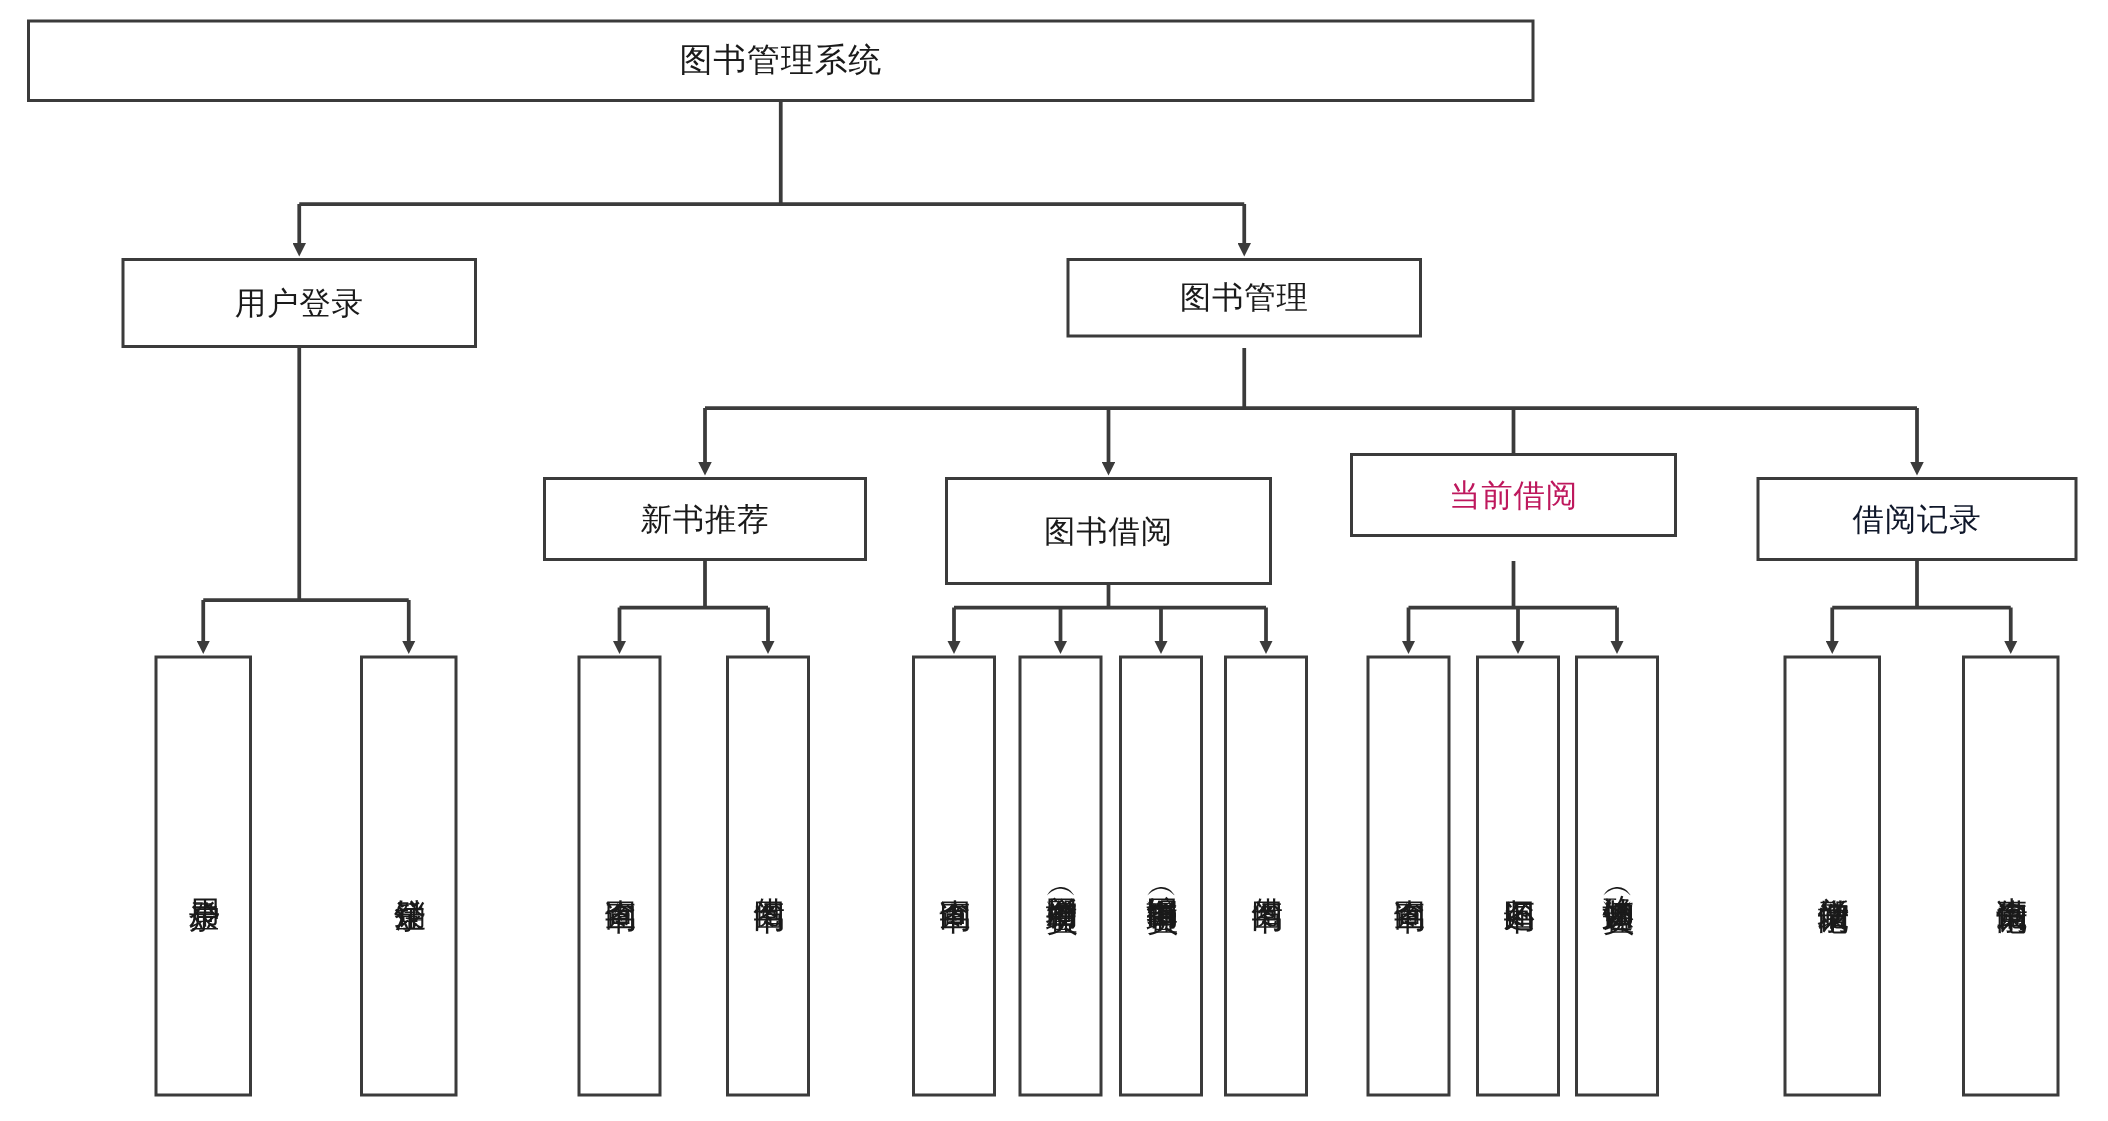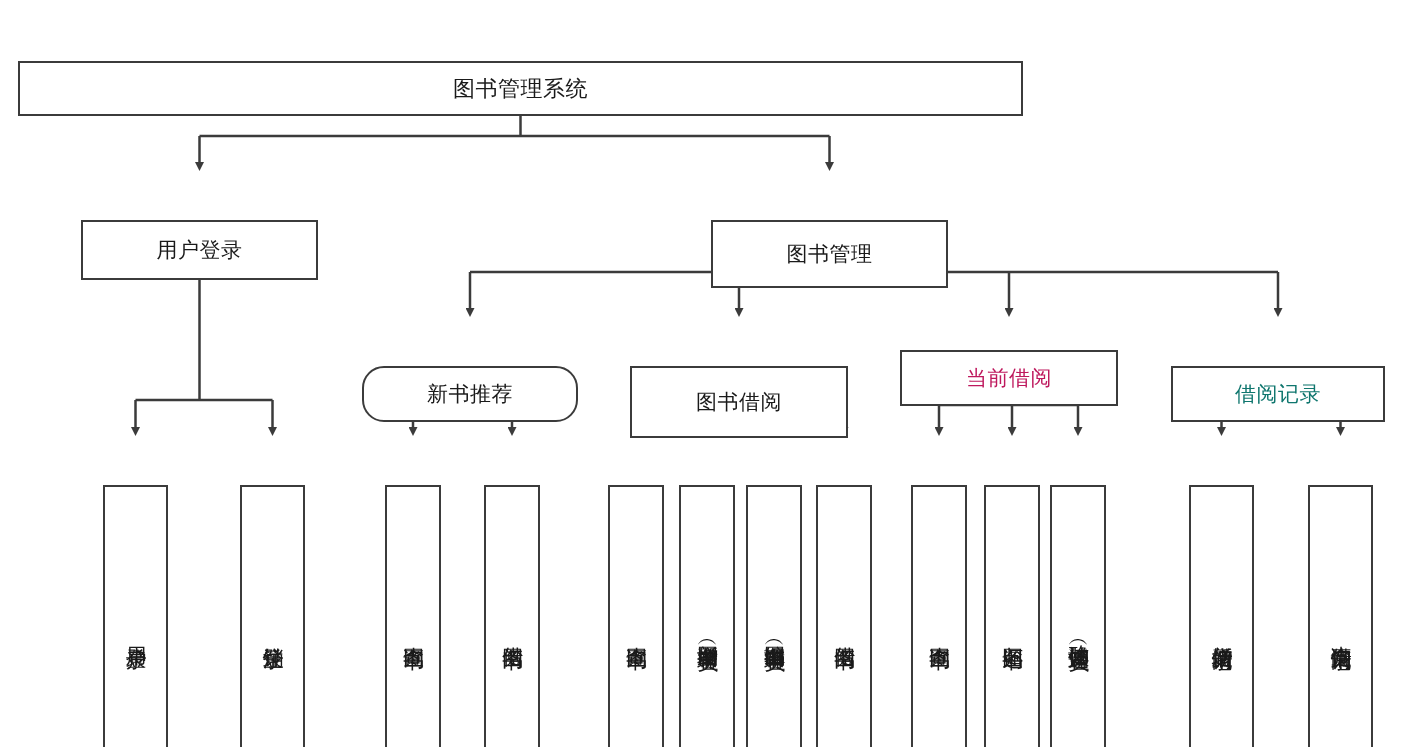--- a/index.html
+++ b/index.html
@@ -28,21 +28,20 @@
   }
   .node {
     position: absolute;
     box-sizing: border-box;
     background: #ffffff;
     border: 2px solid #0c4a6e;
     display: flex;
     align-items: center;
     justify-content: center;
     color: #1a1a1a;
-    margin-top: 48px;
   }
   .node .label {
     display: block;
     text-align: center;
     line-height: 1.0;
   }
   
   .node.horiz .label {
     font-size: 21px;
     letter-spacing: 0.5px;
@@ -123,33 +122,33 @@
       </g>
   </svg>
 
   <div id="nodes">
       <div class="node horiz root" id="node-root" style="left: 18px; top: 13px; width: 1005px; height: 55px; border-color: rgb(59, 59, 59); background: rgb(255, 255, 255); color: rgb(26, 26, 26);">
         <span class="label">图书管理系统</span>
       </div>
       <div class="node horiz" id="node-login" style="left: 81px; top: 172px; width: 237px; height: 60px; border-color: rgb(59, 59, 59); background: rgb(255, 255, 255); color: rgb(26, 26, 26);">
         <span class="label">用户登录</span>
       </div>
-      <div class="node horiz" id="node-bookmgmt" style="left: 711px; top: 172px; width: 237px; height: 68px; border-color: rgb(59, 59, 59); background: rgb(255, 255, 255); color: rgb(26, 26, 26);">
+      <div class="node horiz" id="node-bookmgmt" style="left: 711px; top: 172px; width: 237px; height: 53px; border-color: rgb(59, 59, 59); background: rgb(255, 255, 255); color: rgb(26, 26, 26);">
         <span class="label">图书管理</span>
       </div>
-      <div class="node horiz" id="node-newbook" style="left: 362px; top: 318px; width: 216px; height: 56px; border-color: rgb(59, 59, 59); background: rgb(255, 255, 255); color: rgb(26, 26, 26); border-radius: 22px;">
+      <div class="node horiz" id="node-newbook" style="left: 362px; top: 318px; width: 216px; height: 56px; border-color: rgb(59, 59, 59); background: rgb(255, 255, 255); color: rgb(26, 26, 26);">
         <span class="label">新书推荐</span>
       </div>
       <div class="node horiz" id="node-borrow" style="left: 630px; top: 318px; width: 218px; height: 72px; border-color: rgb(59, 59, 59); background: rgb(255, 255, 255); color: rgb(26, 26, 26);">
         <span class="label">图书借阅</span>
       </div>
       <div class="node horiz" id="node-current" style="left: 900px; top: 302px; width: 218px; height: 56px; border-color: rgb(59, 59, 59); background: rgb(255, 255, 255); color: #be185d;">
         <span class="label">当前借阅</span>
       </div>
-      <div class="node horiz" id="node-records" style="left: 1171px; top: 318px; width: 214px; height: 56px; border-color: rgb(59, 59, 59); background: rgb(255, 255, 255); color: #0f766e;">
+      <div class="node horiz" id="node-records" style="left: 1171px; top: 318px; width: 214px; height: 56px; border-color: rgb(59, 59, 59); background: rgb(255, 255, 255); color: #0f172a;">
         <span class="label">借阅记录</span>
       </div>
       <div class="node vert" id="node-leaf-user-login" style="left: 103px; top: 437px; width: 65px; height: 294px; border-color: rgb(59, 59, 59); background: rgb(255, 255, 255); color: rgb(26, 26, 26);">
         <span class="label">用户登录</span>
       </div>
       <div class="node vert" id="node-leaf-logout" style="left: 240px; top: 437px; width: 65px; height: 294px; border-color: rgb(59, 59, 59); background: rgb(255, 255, 255); color: rgb(26, 26, 26);">
         <span class="label">注销登录</span>
       </div>
       <div class="node vert" id="node-leaf-nb-query" style="left: 385px; top: 437px; width: 56px; height: 294px; border-color: rgb(59, 59, 59); background: rgb(255, 255, 255); color: rgb(26, 26, 26);">
         <span class="label">查询图书</span>

